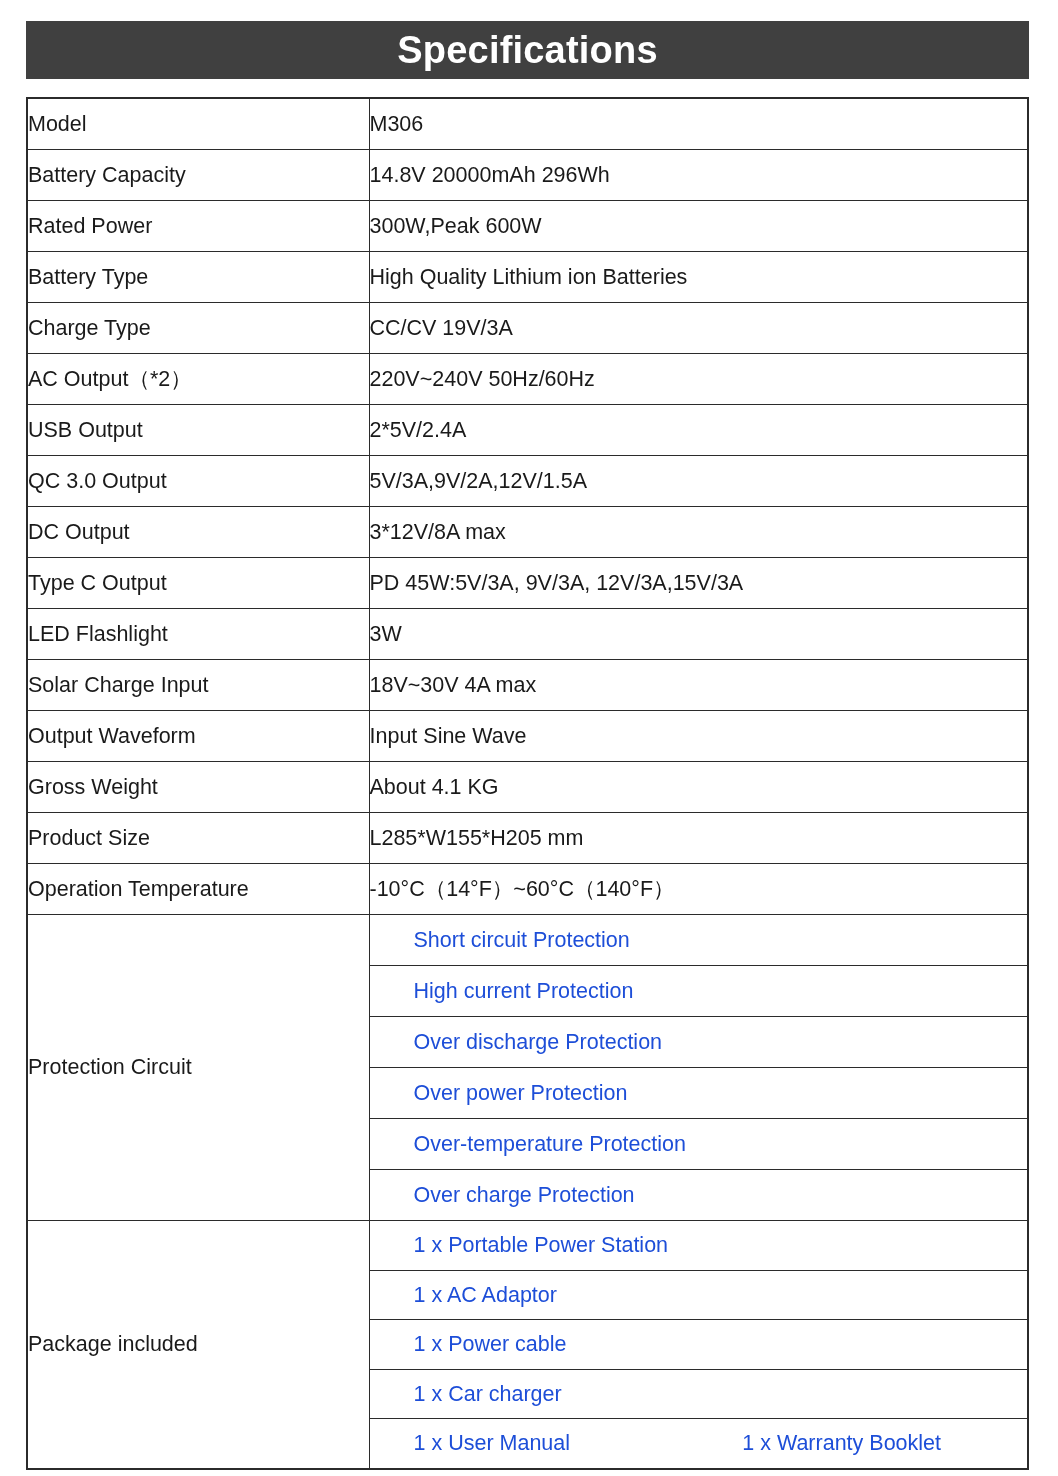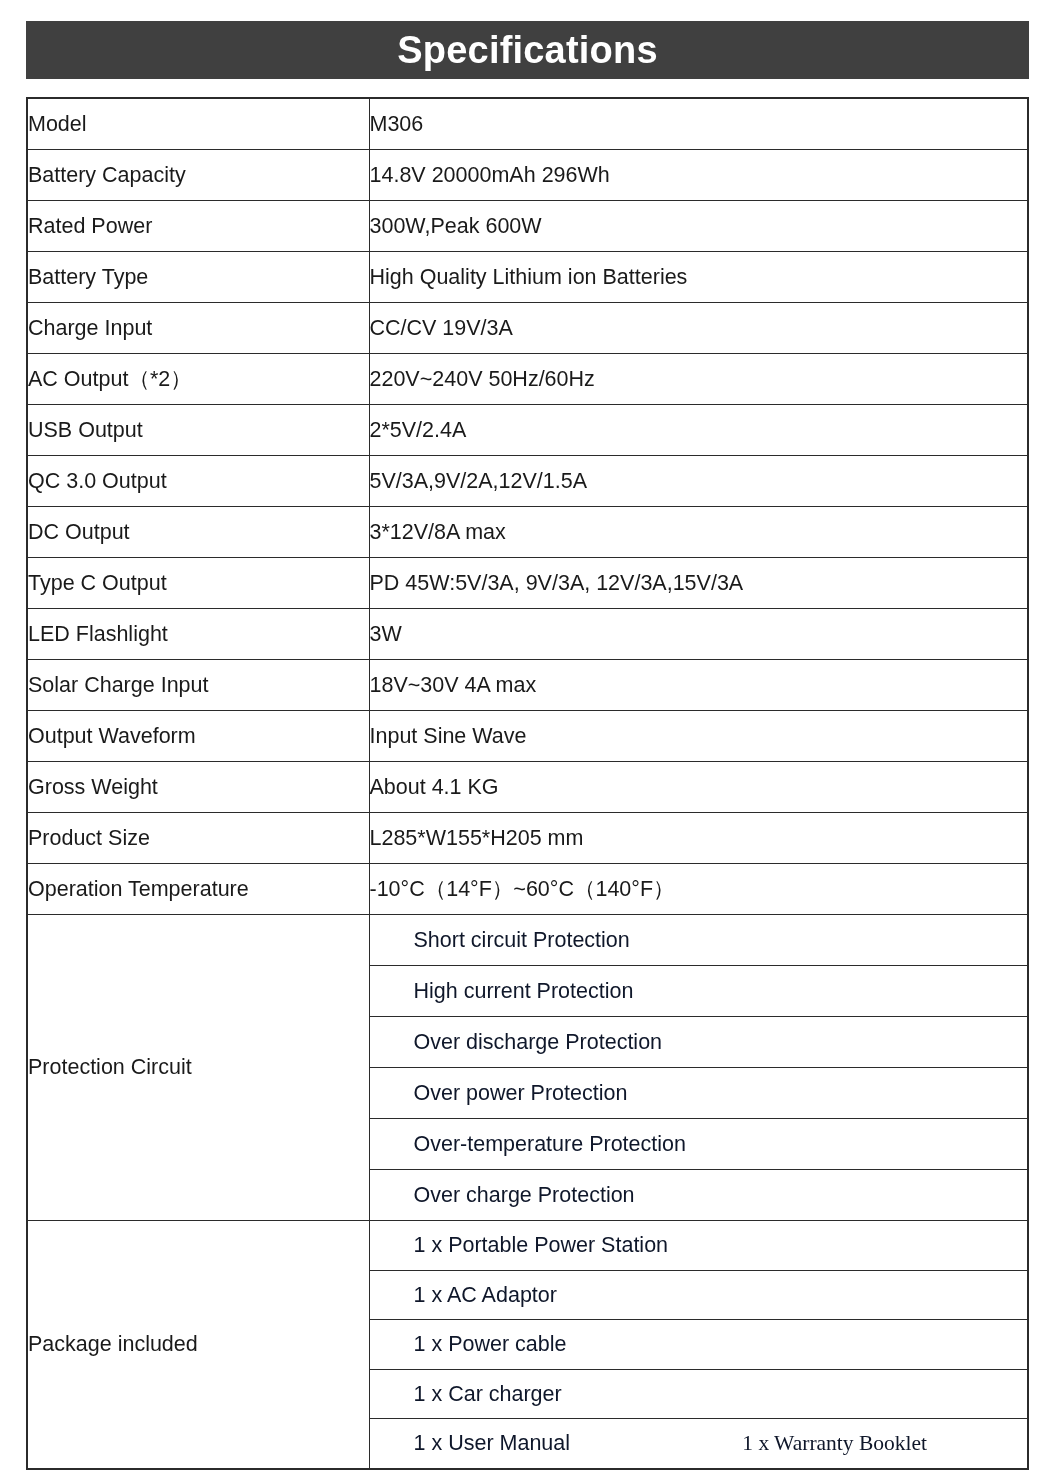--- a/index.html
+++ b/index.html
@@ -88,36 +88,35 @@
     width: 100%;
     border-collapse: collapse;
     table-layout: fixed;
   }
   .sub-table td {
     border: 0;
     border-bottom: 1.6px solid #2b2b2b;
     padding-left: 44px;
     padding-right: 10px;
     font-size: 21.5px;
-    color: #0f172a;
+    color: #1d4ed8;
     vertical-align: middle;
   }
   .sub-table tr:last-child td {
     border-bottom: 0;
   }
   .sub-prot td { height: 50px; }
   .sub-pkg td  { height: 48.6px; }
 
   .pkg-split-left {
     width: 268px;
     border-right: 1.6px solid #2b2b2b;
   }
   .pkg-split-right {
     padding-left: 40px;
-    font-family: Liberation Serif, serif;
   }
 
   .nopad { padding: 0 !important; }
 </style>
 </head>
 <body>
 
 <div id="page">
 
   <div class="spec-banner">
@@ -141,21 +140,21 @@
       </tr>
       <tr class="row-main">
         <td class="cell-label">Rated  Power</td>
         <td class="cell-value">300W,Peak 600W</td>
       </tr>
       <tr class="row-main">
         <td class="cell-label">Battery Type</td>
         <td class="cell-value">High Quality Lithium ion Batteries</td>
       </tr>
       <tr class="row-main">
-        <td class="cell-label">Charge Input</td>
+        <td class="cell-label">Charge Type</td>
         <td class="cell-value">CC/CV 19V/3A</td>
       </tr>
       <tr class="row-main">
         <td class="cell-label">AC Output（*2）</td>
         <td class="cell-value">220V~240V 50Hz/60Hz</td>
       </tr>
       <tr class="row-main">
         <td class="cell-label">USB Output</td>
         <td class="cell-value">2*5V/2.4A</td>
       </tr>

